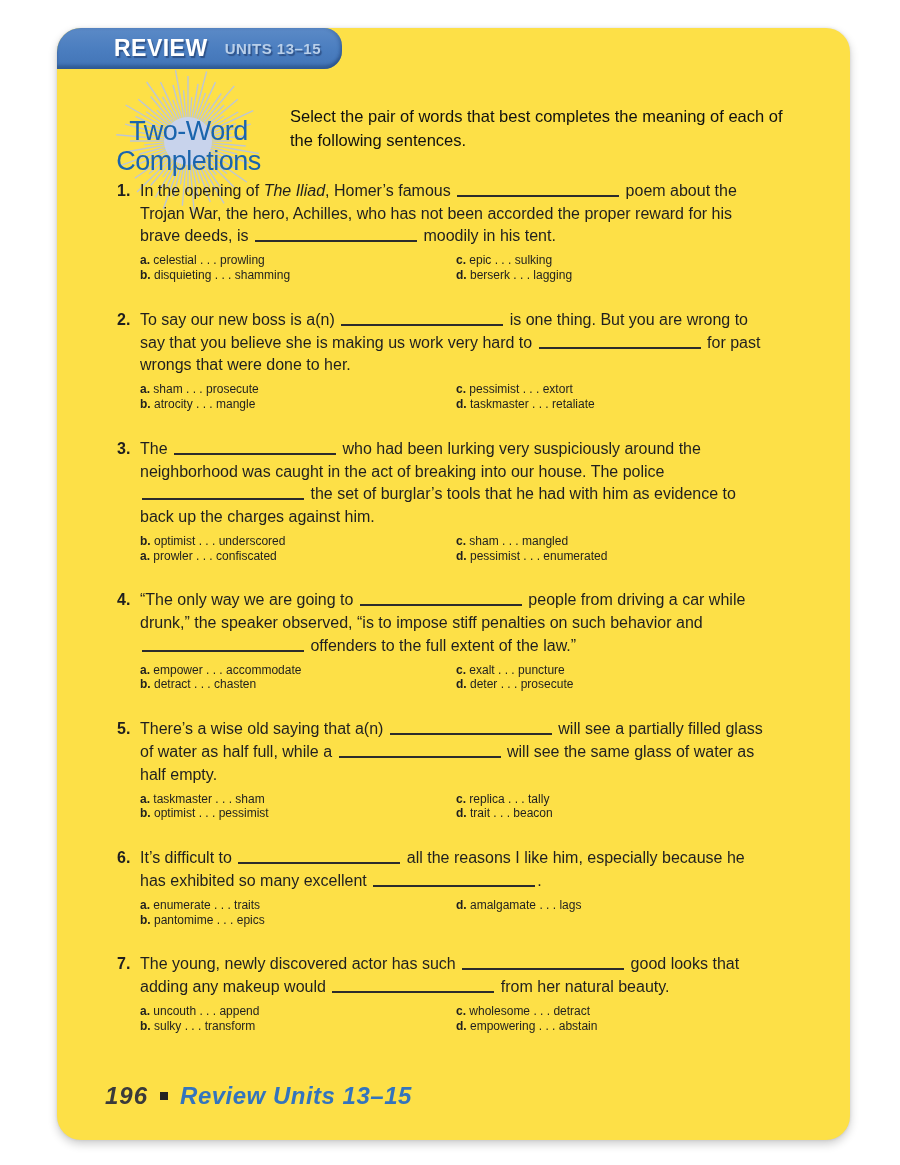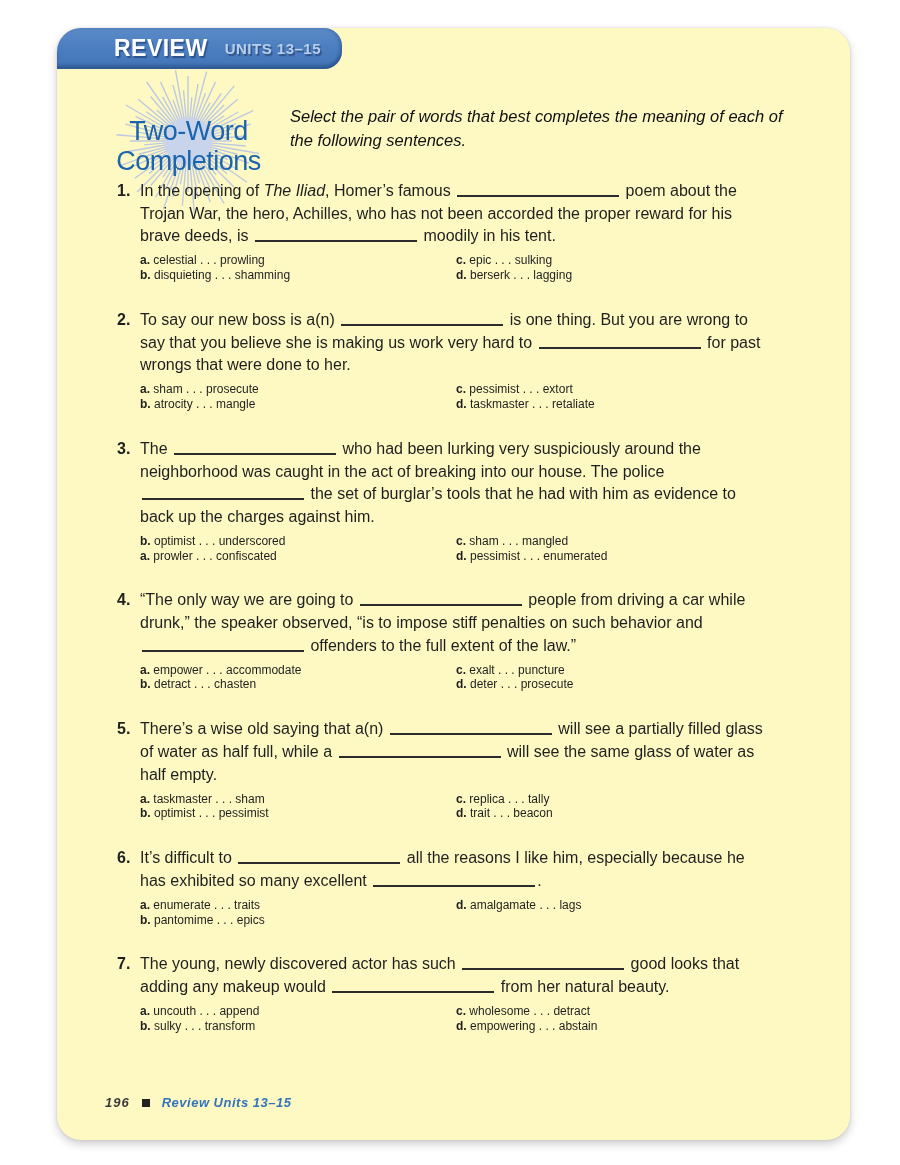--- a/index.html
+++ b/index.html
@@ -7,21 +7,21 @@
     width: 900px; height: 1165px;
     background: #ffffff;
     font-family: "Liberation Sans", "DejaVu Sans", sans-serif;
     color: #1f1f1f;
     overflow: hidden;
   }
   .page-card {
     position: absolute;
     left: 57px; top: 28px;
     width: 793px; height: 1112px;
-    background: #fef9c3;
+    background: #fde047;
     border-radius: 24px;
     box-shadow: 0 4px 10px rgba(0,0,0,0.20), 0 0 3px rgba(0,0,0,0.10);
   }
   
   .banner {
     position: absolute;
     left: 0; top: 0;
     width: 285px; height: 41px;
     background: linear-gradient(180deg, #5b8ac7 0%, #4a7dbf 55%, #4274b6 100%);
     border-radius: 24px 18px 18px 0;
@@ -72,21 +72,20 @@
     color: #1a64ad;
     font-weight: 400;
     font-size: 27px;
     line-height: 1.12;
     letter-spacing: -0.5px;
   }
   .instructions {
     position: absolute;
     left: 233px; top: 27px;
     width: 500px;
-    font-style: italic;
     font-size: 16.5px;
     line-height: 1.45;
     color: #101010;
   }
   
   .question-list {
     position: absolute;
     left: 60px; top: 152px;
     width: 712px;
   }
@@ -124,21 +123,21 @@
     font-size: 12px;
     line-height: 1.24;
   }
   .option .opt-letter { font-weight: 700; }
   
   .footer {
     position: absolute;
     left: 48px; bottom: 30px;
     display: flex;
     align-items: center;
-    font-size: 13px;
+    font-size: 24px;
     justify-content: flex-end;
   }
   .footer .page-num {
     font-style: italic;
     font-weight: 600;
     color: #3a3a3a;
     letter-spacing: 1px;
   }
   .footer .sq {
     width: 8px; height: 8px;

